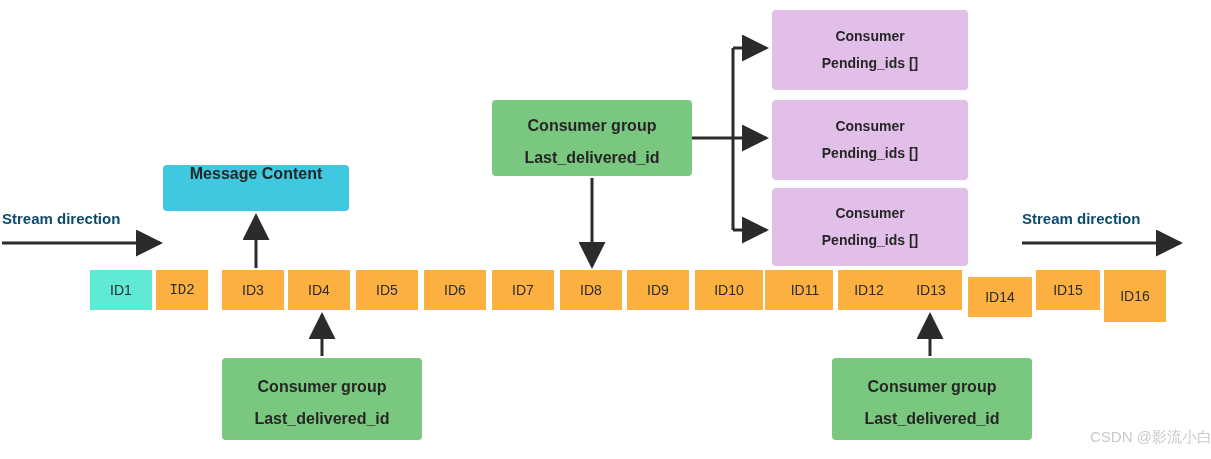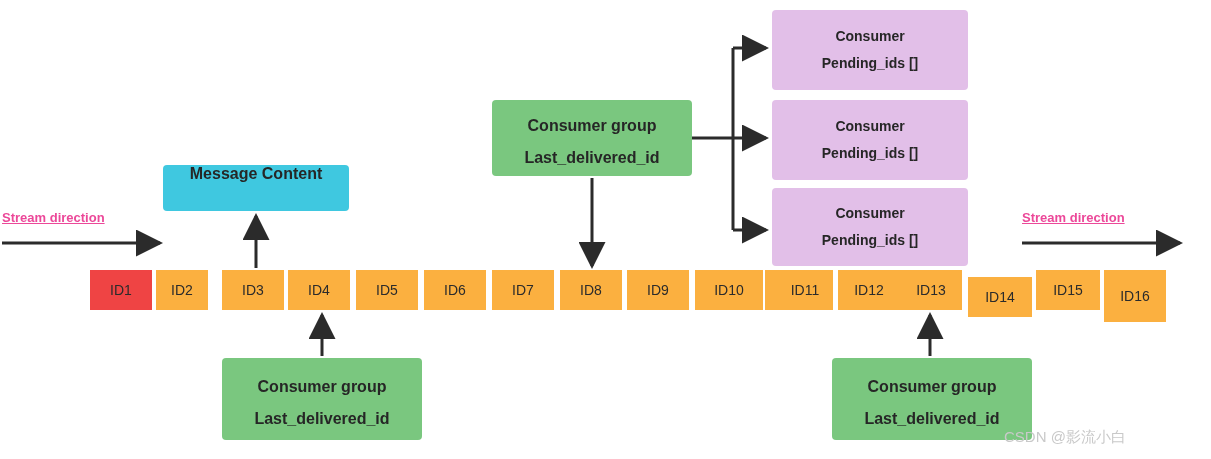--- a/index.html
+++ b/index.html
@@ -60,26 +60,25 @@
   }
   .cons .l1 { margin-bottom: 12px; }
   .msg {
     background: #3fc8e0;
     font-size: 16px;
     align-items: center;
     justify-content: flex-start;
   }
   .stream-label {
     position: absolute;
-    font-size: 13px;
+    font-size: 15px;
     font-weight: bold;
-    color: #ec4899;
+    color: #0c4a6e;
     white-space: nowrap;
     z-index: 3;
-    text-decoration: underline;
   }
   .watermark {
     position: absolute;
     font-size: 15px;
     color: #c9c9c9;
     white-space: nowrap;
     font-family: "Liberation Sans", sans-serif;
     z-index: 4;
   }
 </style>
@@ -138,24 +137,24 @@
 
   <div class="stream-label" style="left:2px; top:210px;">Stream direction</div>
 
   <div class="stream-label" style="left:1022px; top:210px;">Stream direction</div>
 
   <div class="node msg" id="msg-box" style="left: 163px; top: 165px; width: 186px; height: 46px; background: rgb(63, 200, 224);">
     <span>Message Content</span>
   </div>
 
   <div id="stream-row">
-      <div class="id-cell" style="left: 90px; top: 270px; width: 62px; height: 40px; background: #ef4444;">
+      <div class="id-cell" style="left: 90px; top: 270px; width: 62px; height: 40px; background: #5eead4;">
         <span>ID1</span>
       </div>
-      <div class="id-cell" style="left: 156px; top: 270px; width: 52px; height: 40px; background: rgb(251, 176, 64);">
+      <div class="id-cell" style="left: 156px; top: 270px; width: 52px; height: 40px; background: rgb(251, 176, 64); font-family: Liberation Mono, monospace;">
         <span>ID2</span>
       </div>
       <div class="id-cell" style="left: 222px; top: 270px; width: 62px; height: 40px; background: rgb(251, 176, 64);">
         <span>ID3</span>
       </div>
       <div class="id-cell" style="left: 288px; top: 270px; width: 62px; height: 40px; background: rgb(251, 176, 64);">
         <span>ID4</span>
       </div>
       <div class="id-cell" style="left: 356px; top: 270px; width: 62px; height: 40px; background: rgb(251, 176, 64);">
         <span>ID5</span>
@@ -218,15 +217,15 @@
       <div class="node cons" style="left: 772px; top: 100px; width: 196px; height: 80px; background: rgb(226, 191, 232);">
         <div class="l1">Consumer</div>
         <div class="l2">Pending_ids []</div>
       </div>
       <div class="node cons" style="left: 772px; top: 188px; width: 196px; height: 78px; background: rgb(226, 191, 232);">
         <div class="l1">Consumer</div>
         <div class="l2">Pending_ids []</div>
       </div>
     </div>
 
-  <div class="watermark" style="left:1004px; top:428px;">CSDN @影流小白</div>
+  <div class="watermark" style="left:1090px; top:428px;">CSDN @影流小白</div>
 
 </div>
 
 </body></html>

